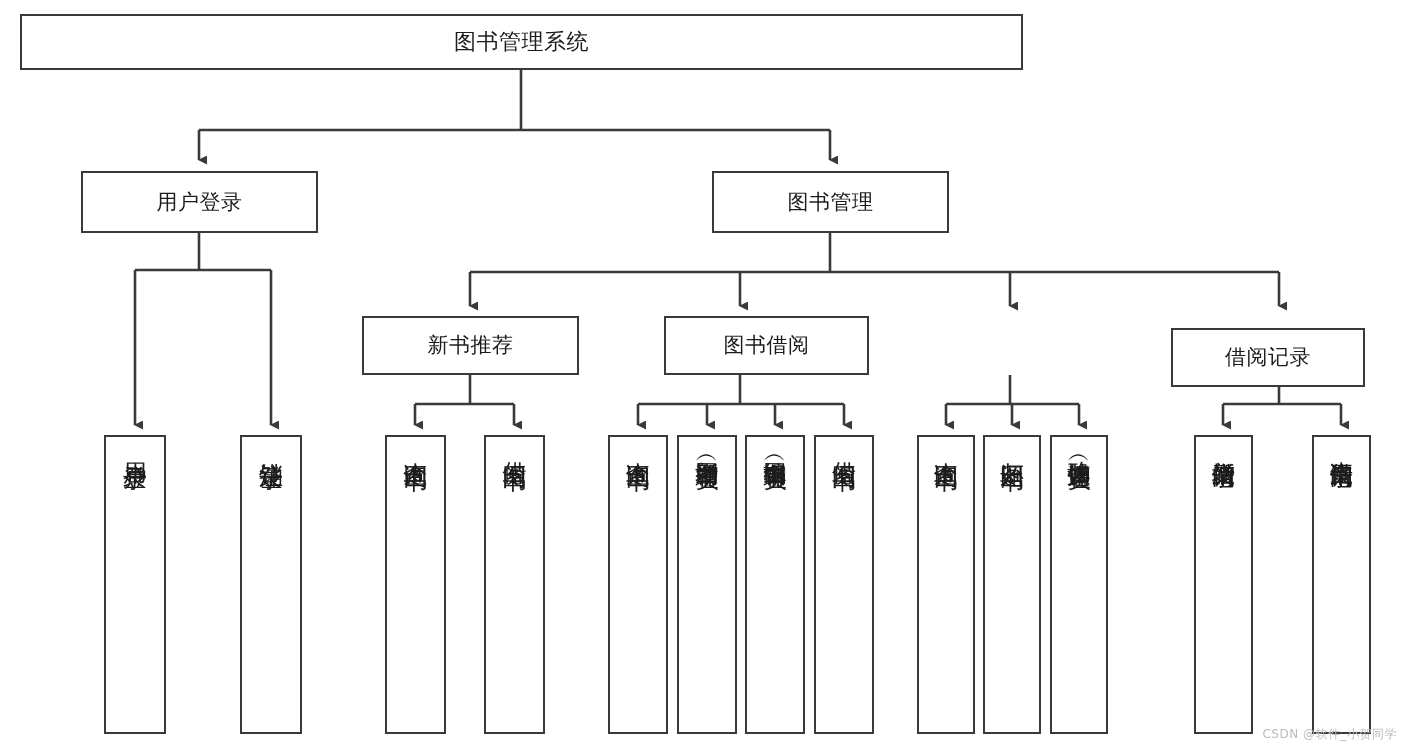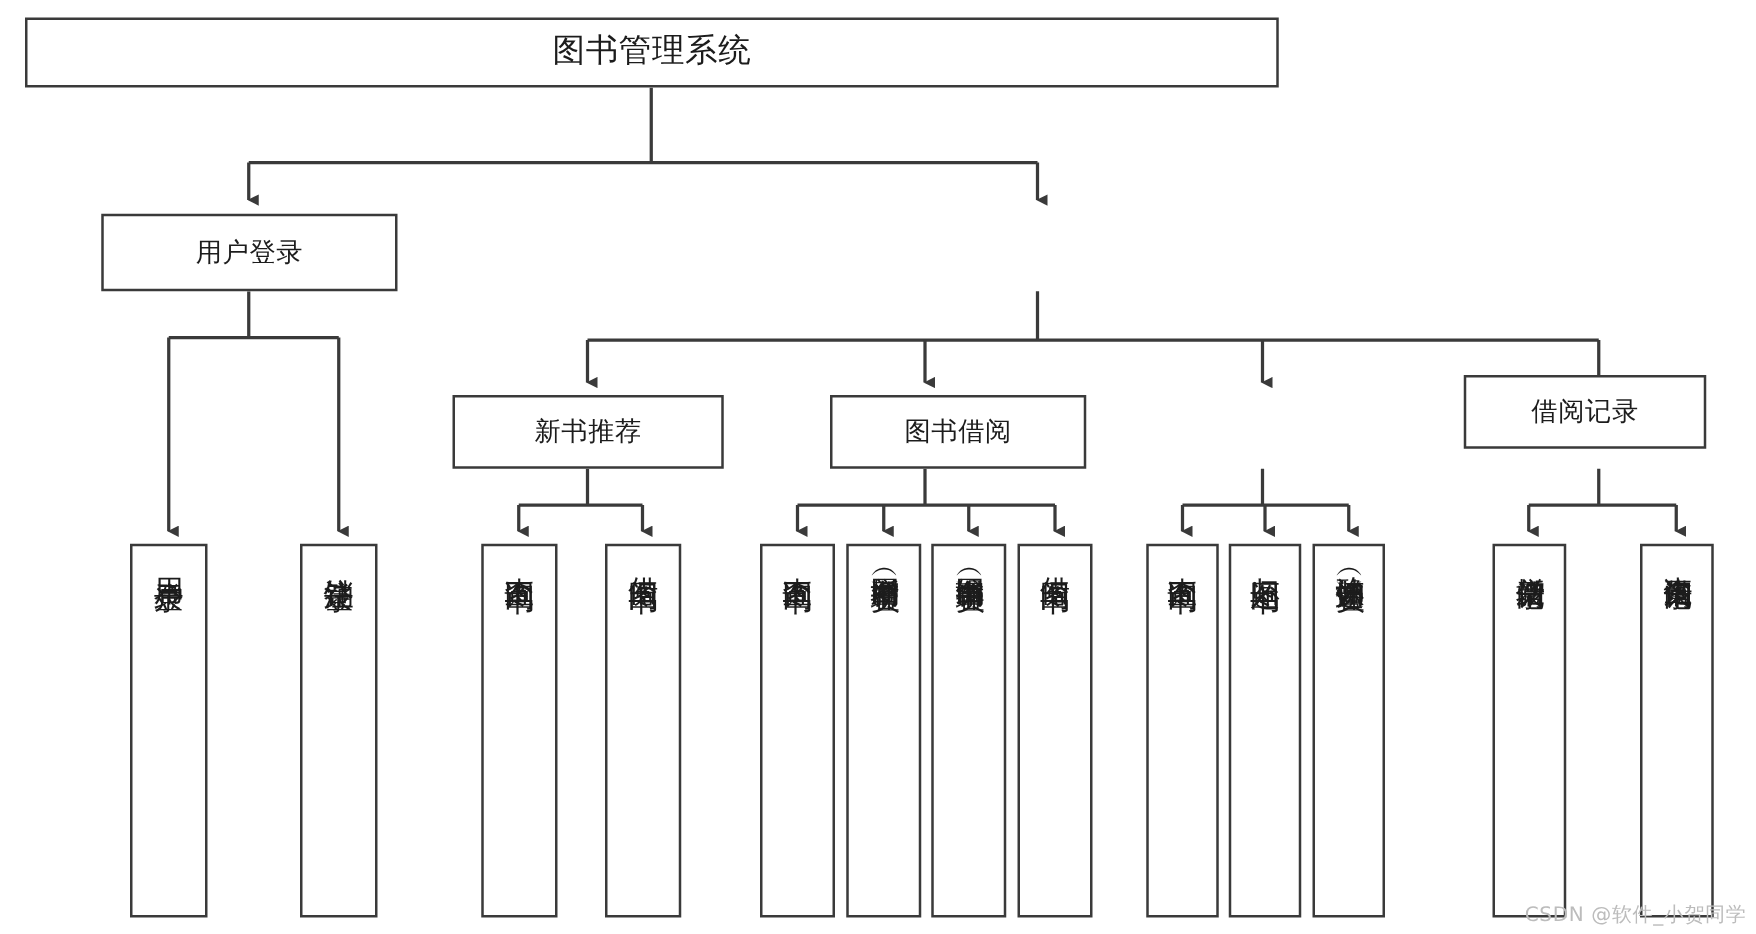--- a/index.html
+++ b/index.html
@@ -57,27 +57,27 @@
     text-orientation: upright;
     font-size: 24px;
     letter-spacing: 2px;
     line-height: 1;
   }
   .node.vert.tall .lbl {
     font-size: 23px;
     letter-spacing: 1px;
   }
   .node.root .lbl {
-    font-size: 26px;
+    font-size: 22px;
   }
   .watermark {
     position: absolute;
     right: 8px;
     bottom: 4px;
-    font-size: 16px;
+    font-size: 12px;
     color: #bcbcbc;
     letter-spacing: 0.5px;
     white-space: nowrap;
   }
 </style>
 </head>
 <body>
 
 <div id="diagram-root">
 
@@ -131,28 +131,31 @@
     </g>
   </svg>
 
   <div class="node horiz root" style="left:20px; top:14px; width:1003px; height:56px;">
     <span class="lbl">图书管理系统</span>
   </div>
 
   <div class="node horiz" style="left:81px; top:171px; width:237px; height:62px;">
     <span class="lbl">用户登录</span>
   </div>
+  <div class="node horiz" style="left:712px; top:171px; width:237px; height:62px;">
+    <span class="lbl">图书管理</span>
+  </div>
 
   <div class="node horiz" style="left:362px; top:316px; width:217px; height:59px;align-items:center;">
     <span class="lbl">新书推荐</span>
   </div>
   <div class="node horiz" style="left:664px; top:316px; width:205px; height:59px;">
     <span class="lbl">图书借阅</span>
   </div>
-  <div class="node horiz" style="left:1171px; top:300px; width:194px; height:59px;">
+  <div class="node horiz" style="left:1171px; top:328px; width:194px; height:59px;">
     <span class="lbl">借阅记录</span>
   </div>
 
   <div class="node vert" style="left:104px; top:435px; width:62px; height:299px;">
     <span class="lbl">用户登录</span>
   </div>
   <div class="node vert" style="left:240px; top:435px; width:62px; height:299px;">
     <span class="lbl">注销登录</span>
   </div>
 

